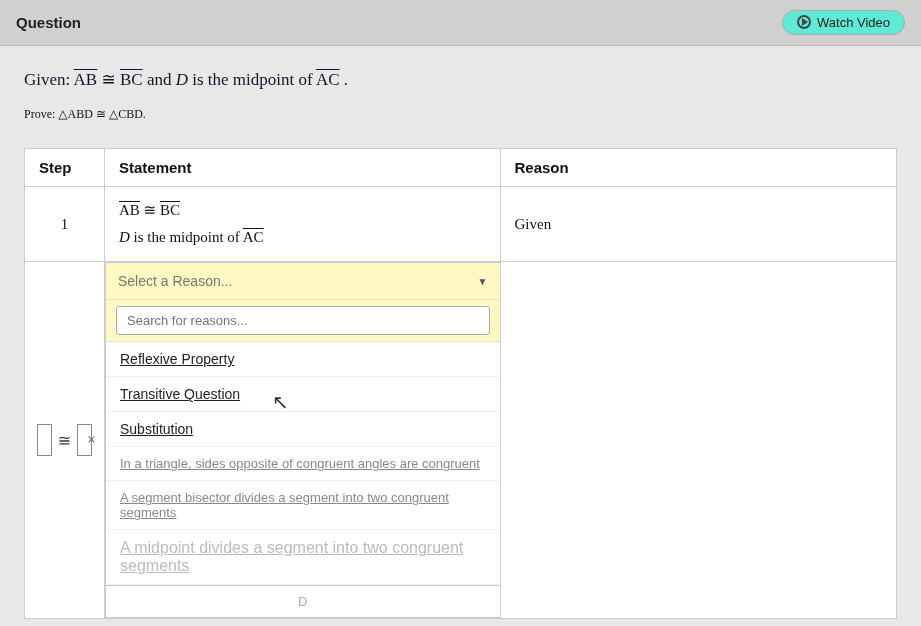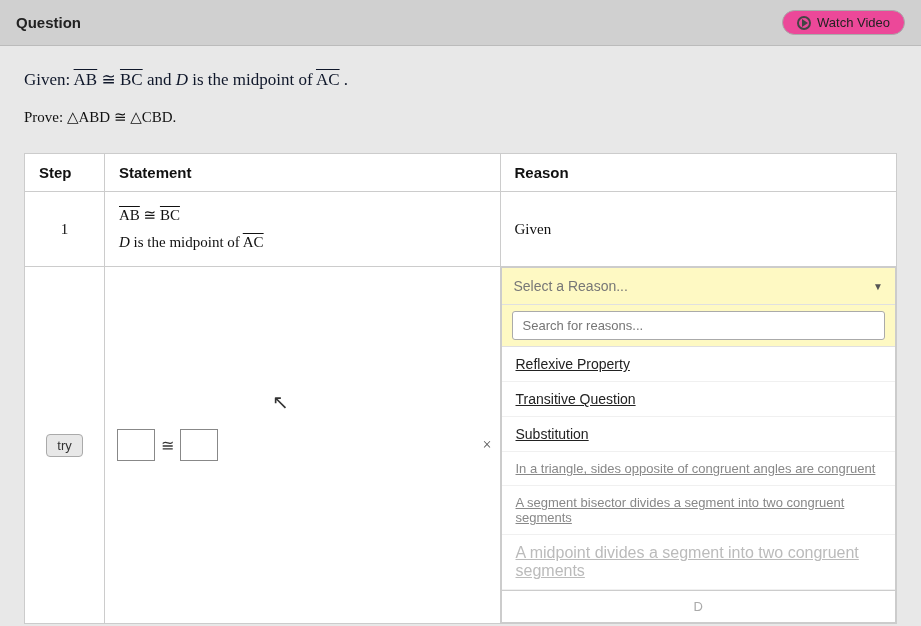--- a/index.html
+++ b/index.html
@@ -23,23 +23,22 @@
       border-bottom: 1px solid #bbb;
     }
     .header-title {
       font-size: 15px;
       font-weight: bold;
       color: #222;
       font-family: Arial, sans-serif;
     }
     .watch-video-btn {
       display: flex;
-      align-items: center;
       gap: 6px;
-      background: #ec4899;
+      background: #5eead4;
       border: 1.5px solid #aaa;
       border-radius: 20px;
       padding: 4px 14px;
       font-size: 13px;
       font-family: Arial, sans-serif;
       color: #222;
       cursor: pointer;
     }
     .watch-video-btn .circle-icon {
       width: 14px;
@@ -65,21 +64,21 @@
       padding: 20px 24px 16px 24px;
     }
 
     .given-text {
       font-size: 17px;
       color: #0f172a;
       margin-bottom: 12px;
       line-height: 1.6;
     }
     .prove-text {
-      font-size: 15px;
+      font-size: 12px;
       color: #111;
       margin-bottom: 24px;
       line-height: 1.6;
     }
 
     
     .overline { text-decoration: overline; }
 
     
     .proof-table {
@@ -323,23 +322,20 @@
           <div>
             <span><i>D</i> is the midpoint of </span>
             <span class="overline">AC</span>
           </div>
         </div>
       </div>
       <div class="table-cell">Given</div>
     </div>
 
     <div class="table-row-2">
-      <div class="cell-try">
-        <button class="try-btn">try</button>
-      </div>
       <div class="cell-statement">
         <div class="stmt-box"></div>
         <span class="cong-symbol">≅</span>
         <div class="stmt-box"></div>
       </div>
       <div class="cell-reason">
         <span class="x-close">×</span>
         <div class="dropdown-container">
           <div class="dropdown-header">
             <span>Select a Reason...</span>

